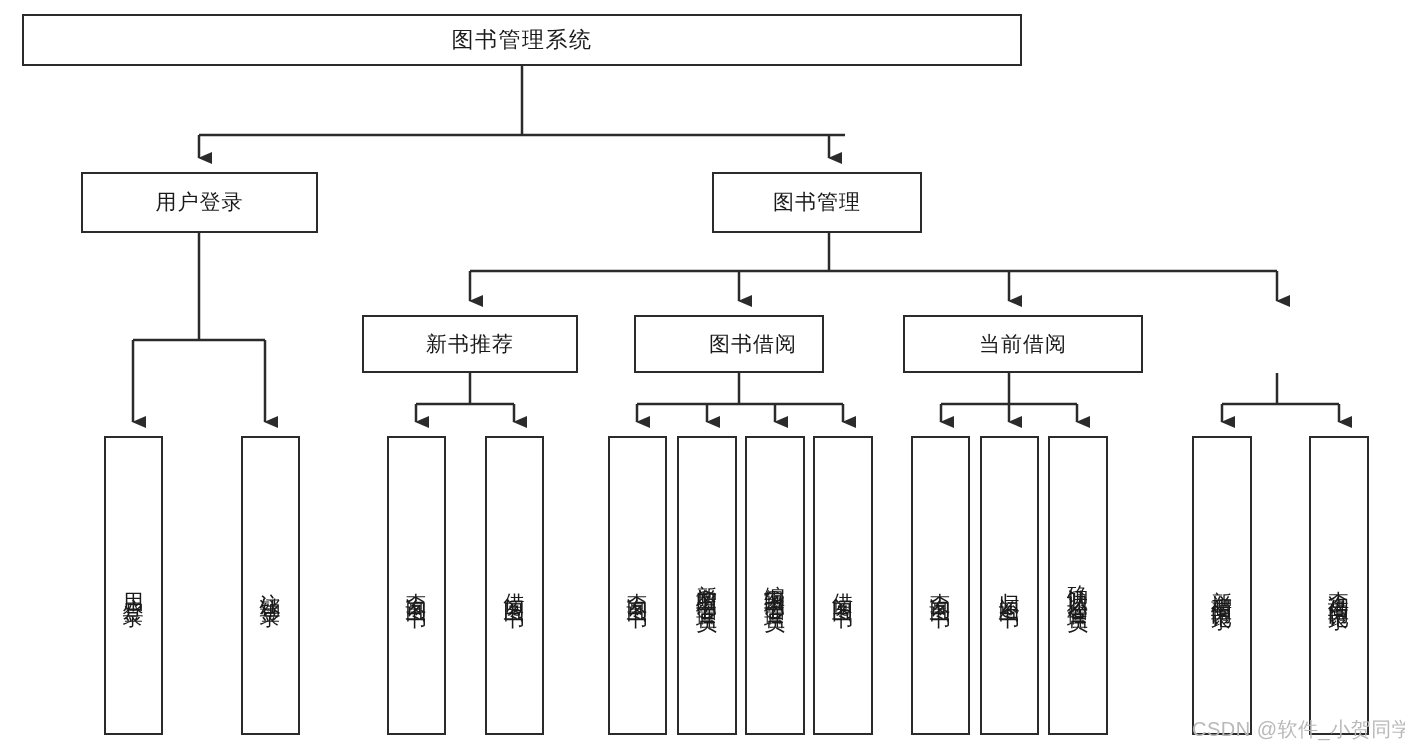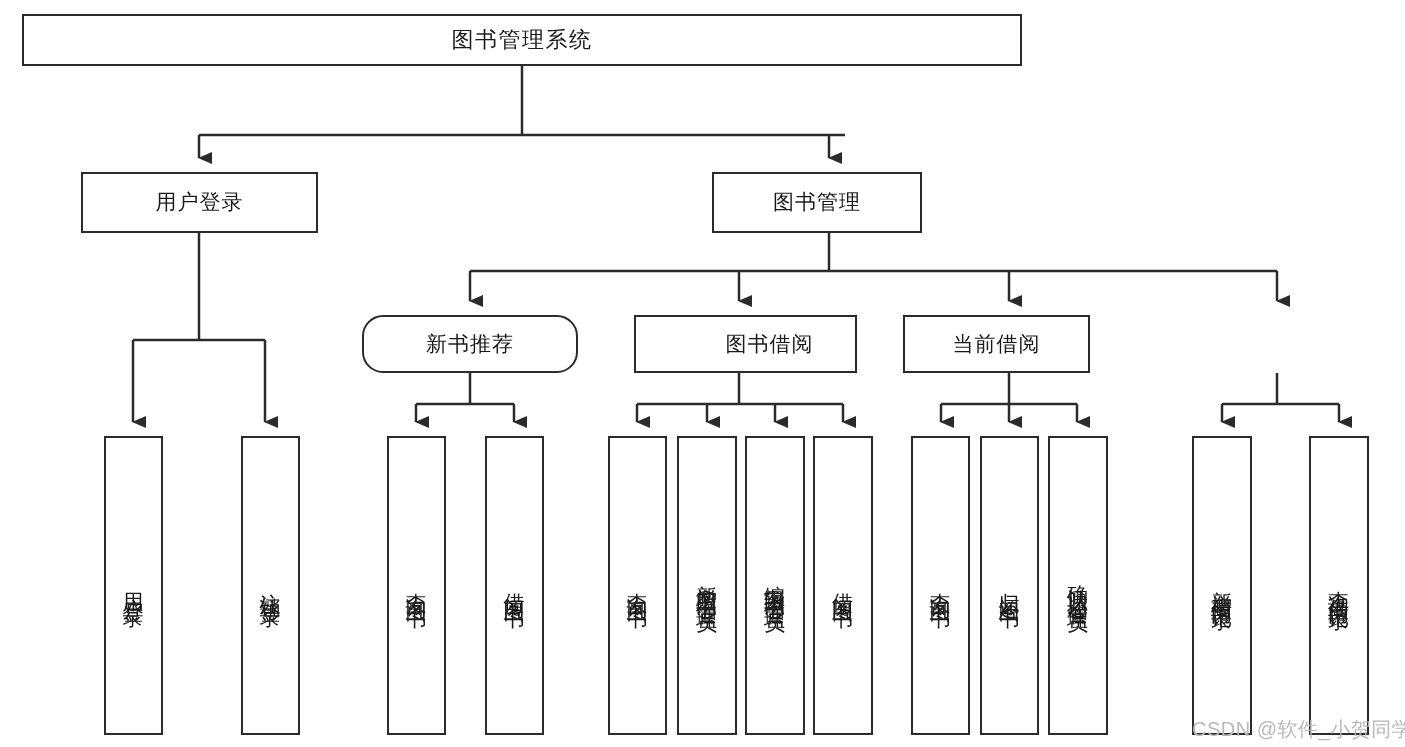--- a/index.html
+++ b/index.html
@@ -136,27 +136,27 @@
     <span class="label">图书管理系统</span>
   </div>
 
   <div class="node h" style="left:81px; top:172px; width:237px; height:61px;">
     <span class="label">用户登录</span>
   </div>
   <div class="node h" style="left:712px; top:172px; width:210px; height:61px;">
     <span class="label">图书管理</span>
   </div>
 
-  <div class="node h" style="left:362px; top:315px; width:216px; height:58px;border-radius:21px;">
+  <div class="node h" style="left:362px; top:315px; width:216px; height:58px;">
     <span class="label">新书推荐</span>
   </div>
-  <div class="node h" style="left:634px; top:315px; width:223px; height:58px;padding-left:48px;">
+  <div class="node h" style="left:634px; top:315px; width:190px; height:58px;padding-left:48px;">
     <span class="label">图书借阅</span>
   </div>
-  <div class="node h" style="left:903px; top:315px; width:187px; height:58px;">
+  <div class="node h" style="left:903px; top:315px; width:240px; height:58px;">
     <span class="label">当前借阅</span>
   </div>
 
   <div class="node v" style="left:104px; top:436px; width:59px; height:299px;">
     <span class="label">用户登录</span>
   </div>
   <div class="node v" style="left:241px; top:436px; width:59px; height:299px;">
     <span class="label">注销登录</span>
   </div>
 

